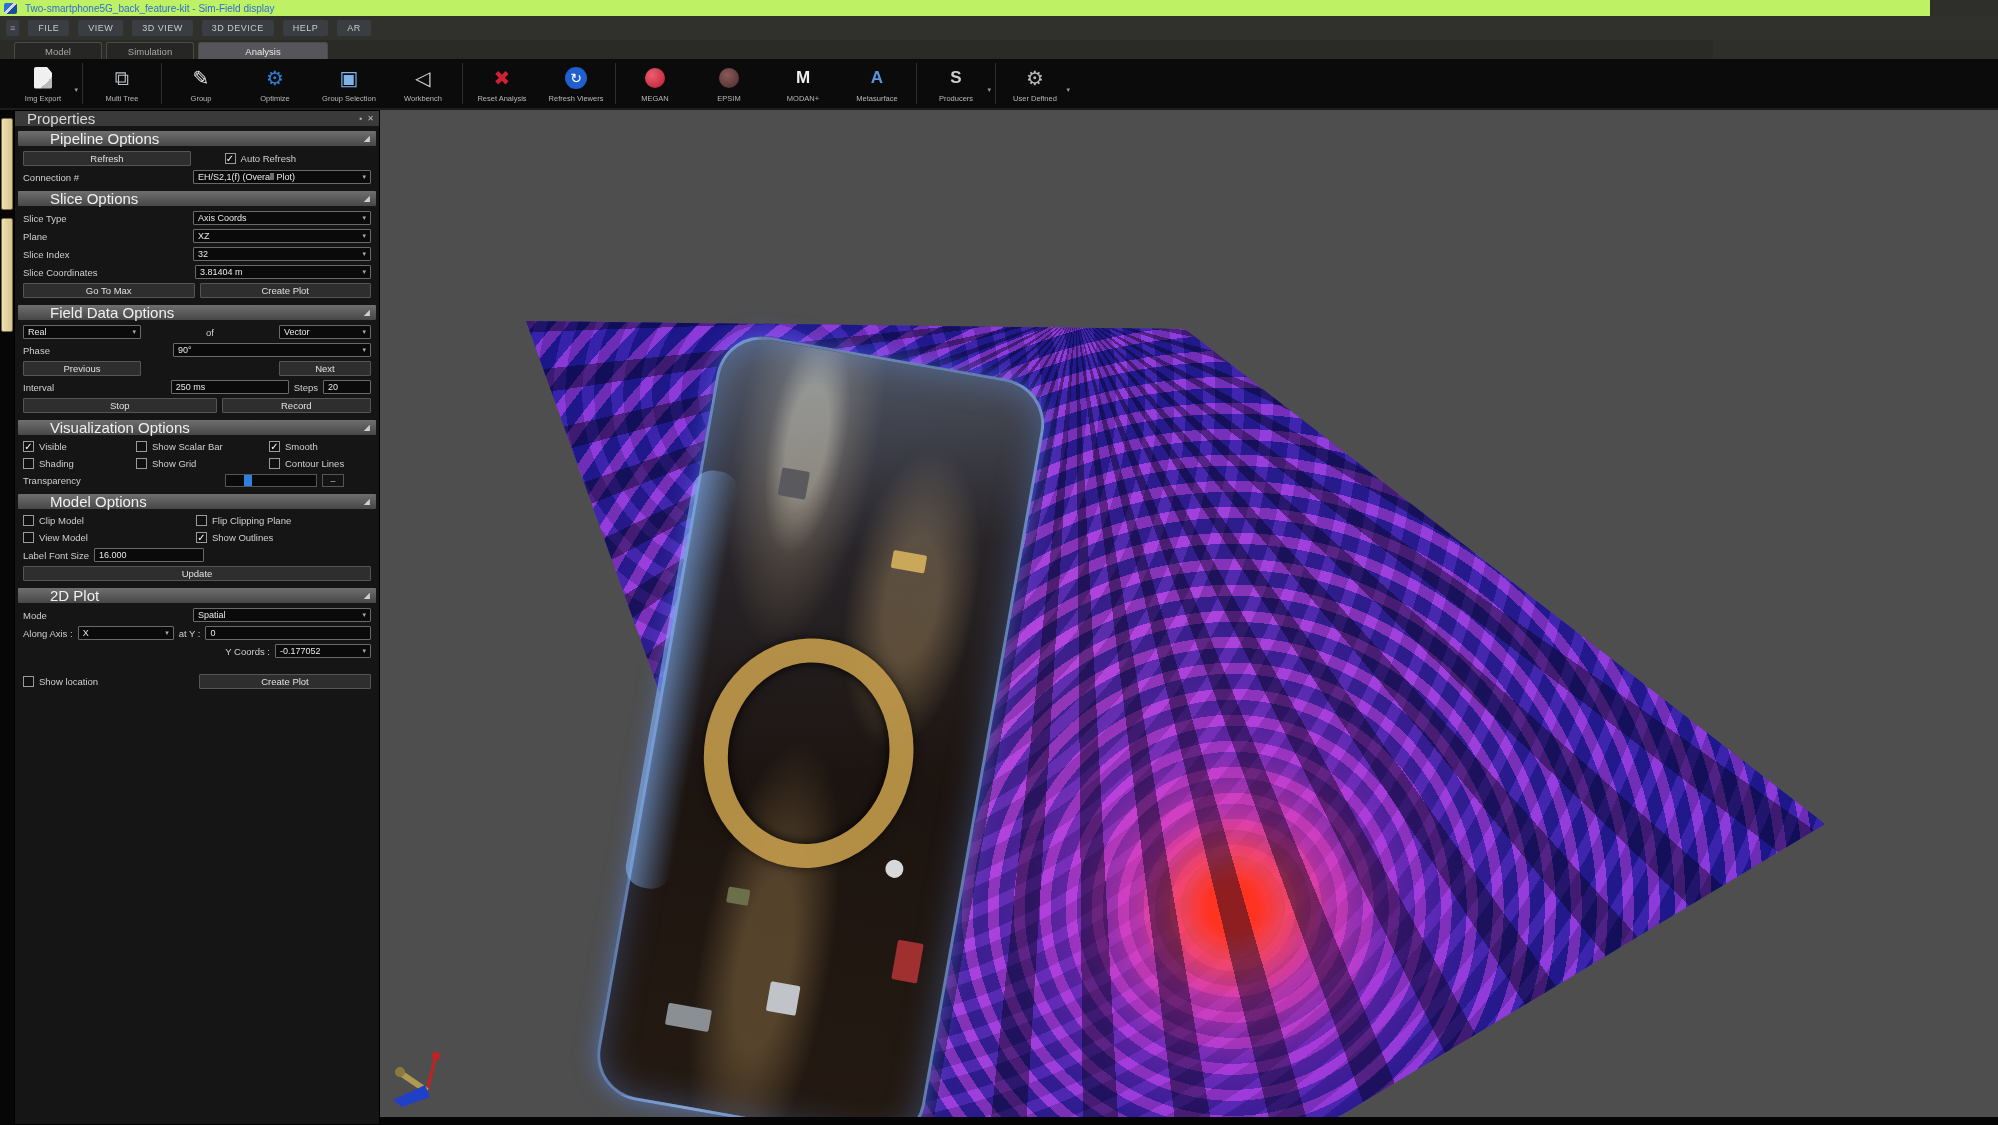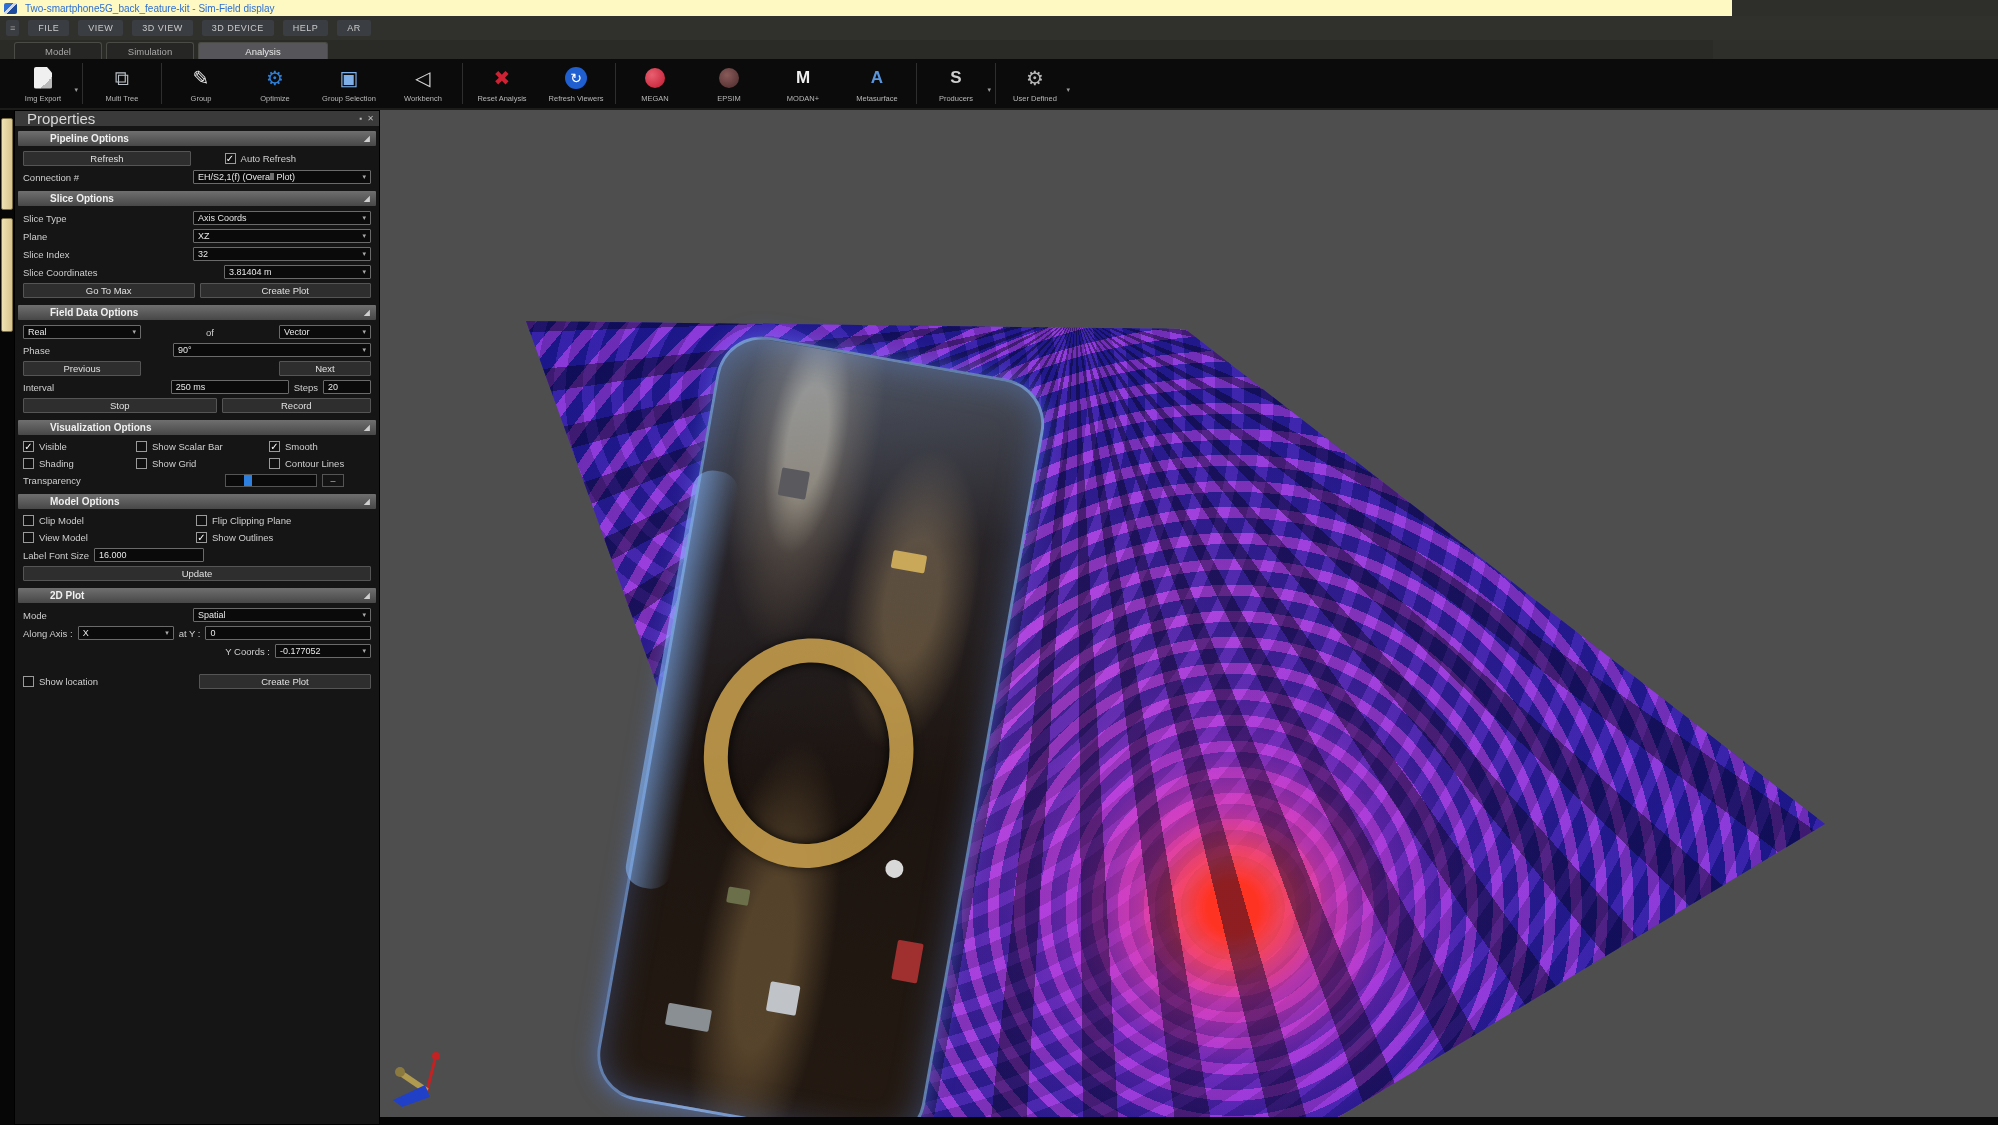--- a/index.html
+++ b/index.html
@@ -1,20 +1,20 @@
 <!DOCTYPE html>
 <html><head>
 <meta charset="utf-8">
 <style>
   * { margin:0; padding:0; box-sizing:border-box; }
   html,body { width:1998px; height:1125px; overflow:hidden; background:#2e2e2b;
     font-family:"Liberation Sans","DejaVu Sans",sans-serif; }
 
   
-  #titlebar { position:absolute; left:0; top:0; width:1732px; height:16px; background:#fef9c3;
+  #titlebar { position:absolute; left:0; top:0; width:1930px; height:16px; background:#bef264;
     display:flex; align-items:center; gap:8px; padding-left:4px; }
   #app-icon { width:13px; height:11px; background:linear-gradient(135deg,#2f6fd4 40%,#cfd8e8 40% 55%,#1d4c9c 55%); border-radius:2px; }
   #title-text { color:#2e6fd4; font-size:10px; white-space:nowrap; }
 
   #menubar { position:absolute; left:0; top:16px; width:1998px; height:24px; background:#30302c;
     display:flex; align-items:center; gap:9px; padding-left:6px; }
   .menu-item { background:#3a3d41; color:#c9c9c9; font-size:9px; letter-spacing:.5px;
     padding:3px 10px; border-radius:2px; white-space:nowrap; }
   .menu-grip { background:#3a3d41; color:#9a9a9a; font-size:9px; padding:3px 4px; border-radius:2px; }
 
@@ -53,21 +53,21 @@
   #dock-tab-1 { top:8px; height:92px; } #dock-tab-2 { top:108px; height:114px; }
 
   
   #panel { position:absolute; left:14px; top:110px; width:366px; height:1015px; background:#151515; border:1px solid #000; }
   #panel-titlebar { height:15px; background:#3a3a3a; display:flex; align-items:center; padding:0 5px; }
   #panel-title { color:#d8d8d8; font-size:15px; flex:1;padding-left:7px; }
   .panel-win-icon { color:#bdbdbd; font-size:8px; margin-left:5px; }
 
   .section-header { height:15px; margin:5px 3px 3px 3px; background:linear-gradient(#6f6f6f,#474747);
     display:flex; align-items:center; padding:0 6px 0 32px; border-radius:1px; }
-  .section-title { color:#f0f0f0; font-size:10px; font-weight:bold; flex:1; }
+  .section-title { color:#f0f0f0; font-size:15px; font-weight:normal; flex:1; }
   .section-collapse { color:#cfcfcf; font-size:8px; }
 
   .row { display:flex; align-items:center; padding:2px 8px; gap:5px; min-height:17px; }
   .lbl { color:#cfcfcf; font-size:9.5px; white-space:nowrap; }
   .spacer { flex:1; }
   .btn { background:#2e2e2e; border:1px solid #555; color:#e0e0e0; font-size:9.5px;
     height:15px; display:flex; align-items:center; justify-content:center; border-radius:1px; }
   .field { background:#0a0a0a; border:1px solid #6a6a6a; color:#e8e8e8; font-size:9px; height:14px;
     display:flex; align-items:center; padding:0 4px; border-radius:1px; }
   .field .val { flex:1; overflow:hidden; white-space:nowrap; }
@@ -277,21 +277,21 @@
     <div class="lbl">Slice Index</div>
     <div class="spacer"></div>
     <div class="field" style="width:178px">
       <div class="val">32</div>
       <div class="caret">▾</div>
     </div>
   </div>
   <div class="row">
     <div class="lbl">Slice Coordinates</div>
     <div class="spacer"></div>
-    <div class="field" style="width:147px">
+    <div class="field" style="width:176px">
       <div class="val">3.81404 m</div>
       <div class="caret">▾</div>
     </div>
   </div>
   <div class="row">
     <div class="btn" style="flex:1">Go To Max</div>
     <div class="btn" style="flex:1">Create Plot</div>
   </div>
 
   <div class="section-header">

